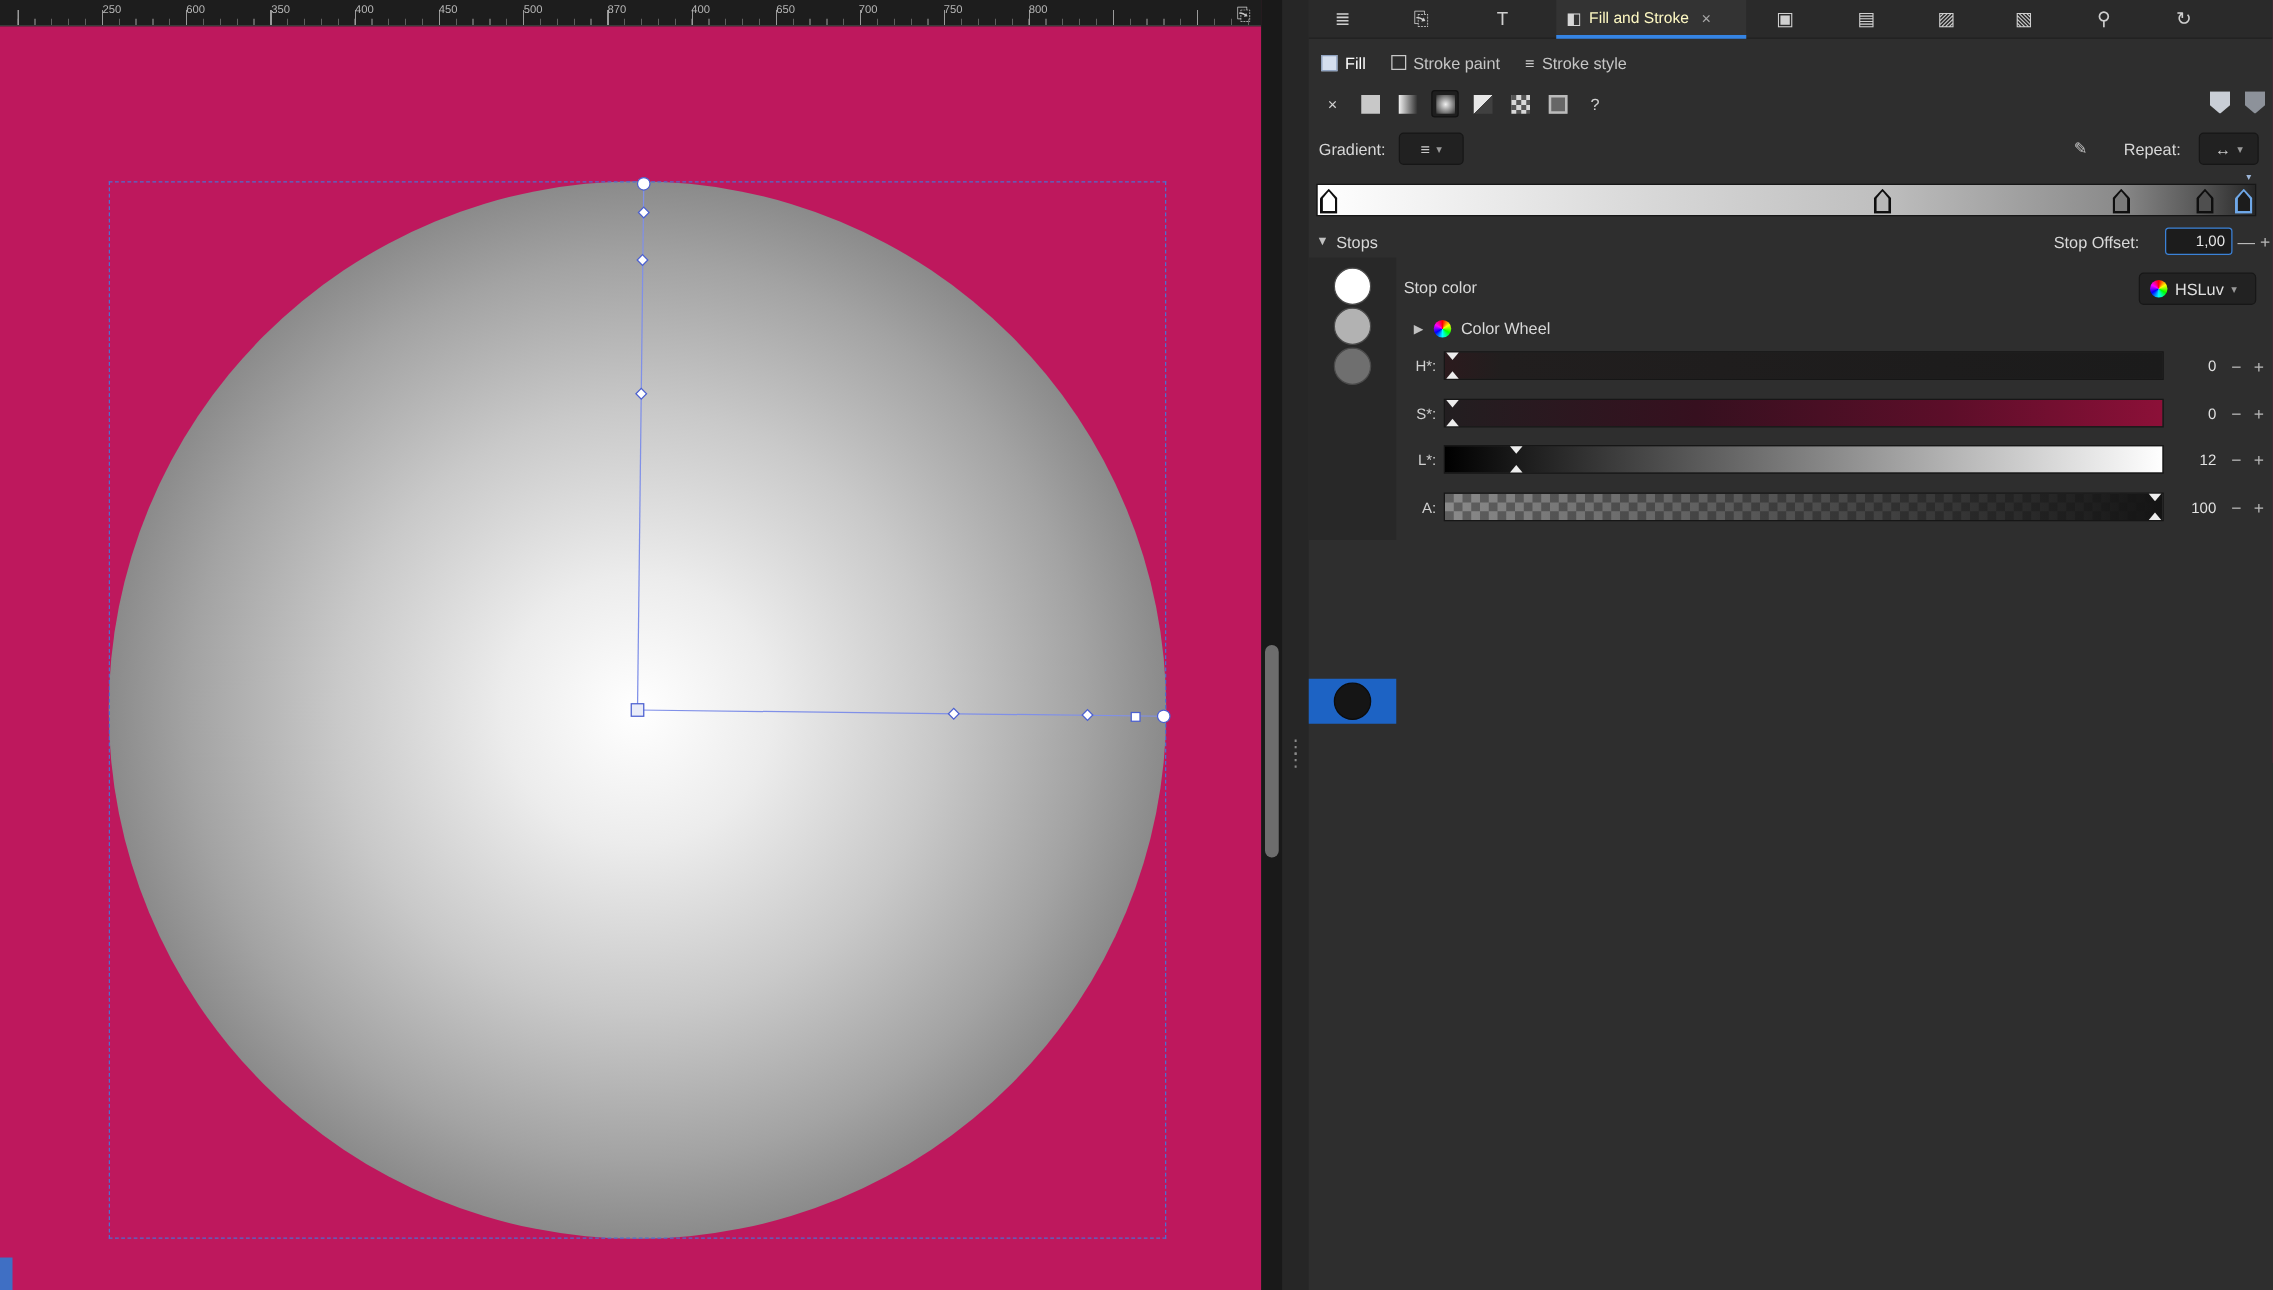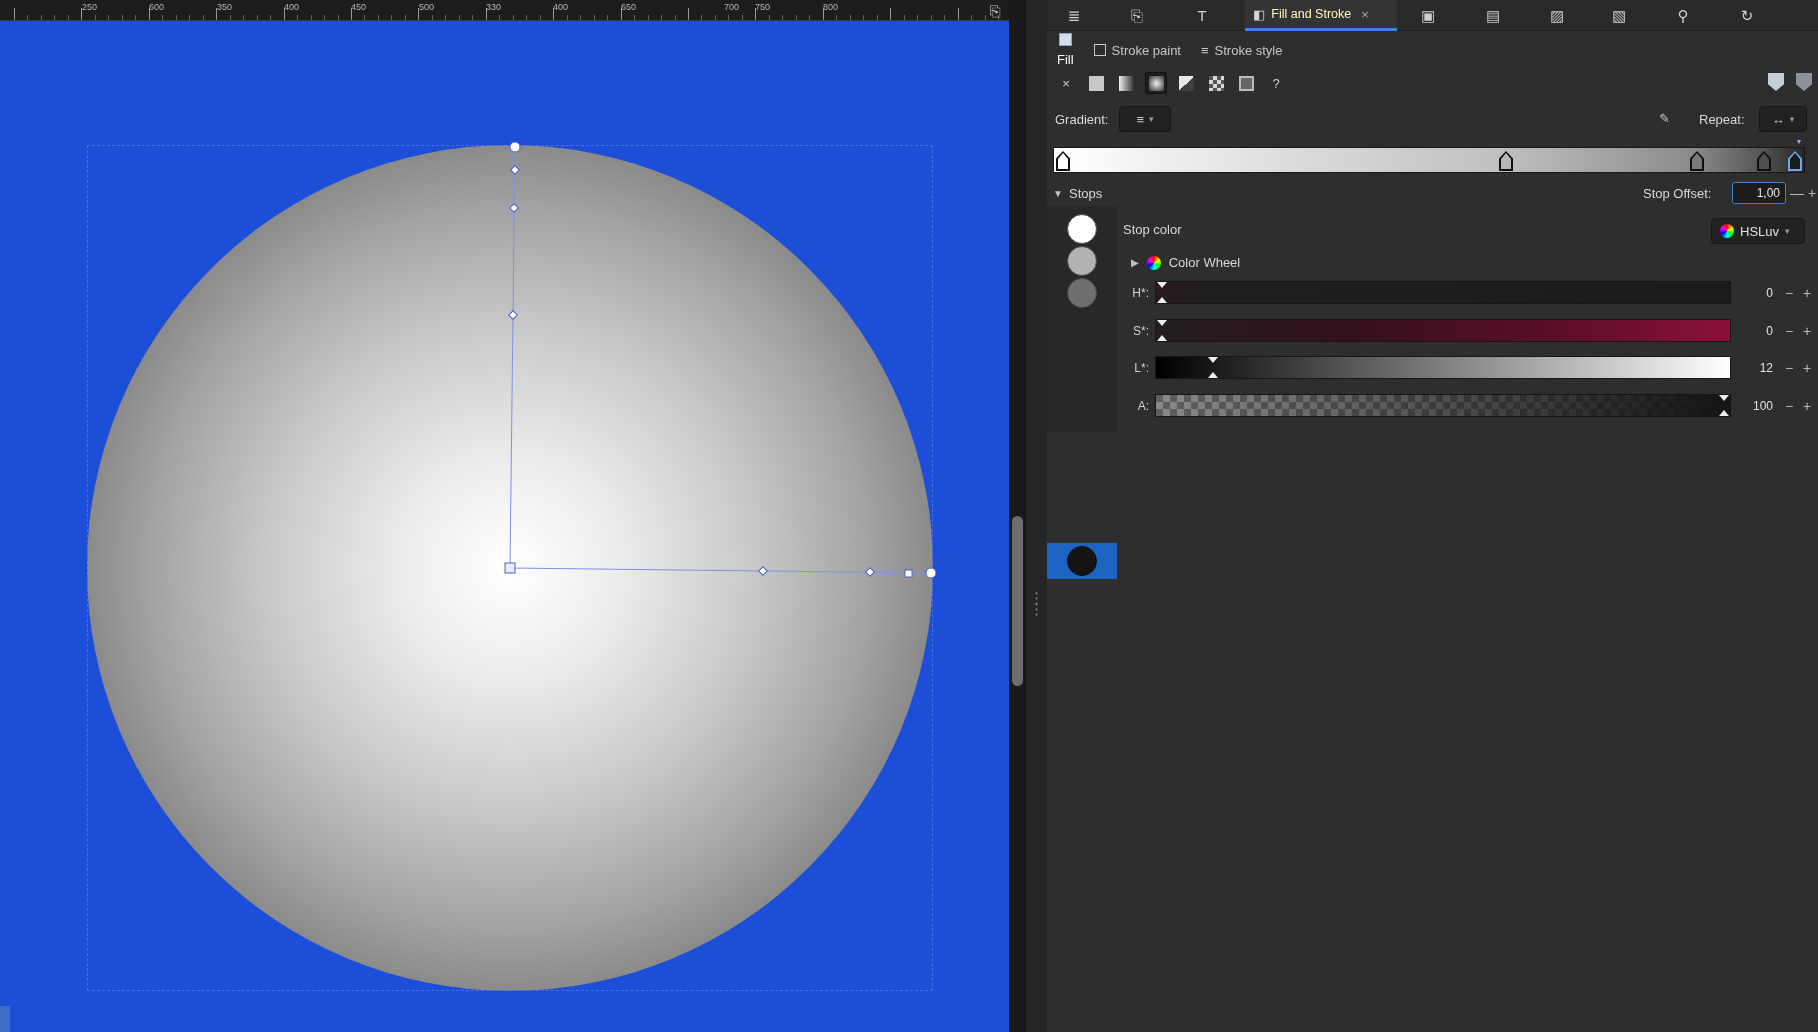--- a/index.html
+++ b/index.html
@@ -1,21 +1,21 @@
 <!DOCTYPE html>
 <html><head>
 <meta charset="utf-8">
 <style>
   * { margin:0; padding:0; box-sizing:border-box; }
   html,body { width:1818px; height:1032px; overflow:hidden; background:#2e2e2e;
     font-family:"Liberation Sans", sans-serif; }
   .app { position:relative; width:1818px; height:1032px; background:#2e2e2e; }
 
   
-  .canvas { position:absolute; left:0; top:0; width:1009px; height:1032px; background:#1d4ed8; overflow:hidden; }
+  .canvas { position:absolute; left:0; top:0; width:1009px; height:1032px; background:#be185d; overflow:hidden; }
   .ruler-h { position:absolute; left:0; top:0; width:1009px; height:21px; background:#1d1d1d;
     border-bottom:1px solid #3a3a3a;
     background-image:
       repeating-linear-gradient(90deg,#9a9a9a 0 1px,transparent 1px 67.4px),
       repeating-linear-gradient(90deg,#606060 0 1px,transparent 1px 13.48px);
     background-size:100% 12px,100% 5px;
     background-position:14px bottom,14px bottom;
     background-repeat:no-repeat; }
   .ruler-label { position:absolute; top:2px; font-size:9px; color:#b5b5b5; }
   .blob { position:absolute; left:87px; top:145px; width:846px; height:846px; border-radius:50%;
@@ -41,21 +41,21 @@
   .dlg-icon { position:absolute; top:4px; width:24px; height:24px; color:#cfcfcf; font-size:15px;
     text-align:center; line-height:24px; }
   .dlg-tab { position:absolute; left:198px; top:0; width:152px; height:31px; background:#333333;
     border-bottom:3px solid #3584e4; display:flex; align-items:center; gap:6px; padding:0 8px; }
   .dlg-tab .tab-ic { color:#d6d6d6; font-size:13px; }
   .dlg-tab .tab-label { color:#fef9c3; font-size:12.5px; white-space:nowrap; }
   .dlg-tab .tab-close { color:#a8a8a8; font-size:13px; margin-left:4px; }
 
   .painttabs { position:absolute; top:38px; left:10px; height:24px; display:flex; gap:20px; align-items:center; }
   .ptab { display:flex; align-items:center; gap:6px; font-size:13px; color:#c6c6c6; }
-  .ptab.active { color:#ffffff;flex-direction:column; }
+  .ptab.active { color:#ffffff; }
   .ic-fill { width:13px; height:13px; background:#d4deee; border:1px solid #8fa2c0; }
   .ic-strokepaint { width:12px; height:12px; border:1px solid #c9c9c9; background:transparent; }
   .ic-strokestyle { color:#c9c9c9; font-size:13px; }
 
   .paintrow { position:absolute; top:72px; left:8px; display:flex; gap:8px; }
   .ptbtn { width:22px; height:22px; display:flex; align-items:center; justify-content:center;
     border-radius:3px; color:#d2d2d2; font-size:13px; }
   .ptbtn.active { background:#1e1e1e; box-shadow:inset 0 0 0 1px #121212; }
   .pt-sw { width:15px; height:15px; }
   .fillrule { position:absolute; top:71px; width:22px; height:22px; display:flex; align-items:center; justify-content:center; }
@@ -140,24 +140,24 @@
       <rect x="905" y="570" width="7" height="7" fill="#ffffff" stroke="#4a5fd0"></rect>
     </svg>
 
     <div class="ruler-h">
       <span class="ruler-label" style="left:82px">250</span>
       <span class="ruler-label" style="left:149px">600</span>
       <span class="ruler-label" style="left:217px">350</span>
       <span class="ruler-label" style="left:284px">400</span>
       <span class="ruler-label" style="left:351px">450</span>
       <span class="ruler-label" style="left:419px">500</span>
-      <span class="ruler-label" style="left:486px">330</span>
+      <span class="ruler-label" style="left:486px">870</span>
       <span class="ruler-label" style="left:553px">400</span>
       <span class="ruler-label" style="left:621px">650</span>
-      <span class="ruler-label" style="left:724px">700</span>
+      <span class="ruler-label" style="left:687px">700</span>
       <span class="ruler-label" style="left:755px">750</span>
       <span class="ruler-label" style="left:823px">800</span>
     </div>
 
     <div class="corner-icon">⎘</div>
     <div class="page-marker"></div>
   </div>
 
   <div class="vscroll">
     <div class="vthumb"></div>

